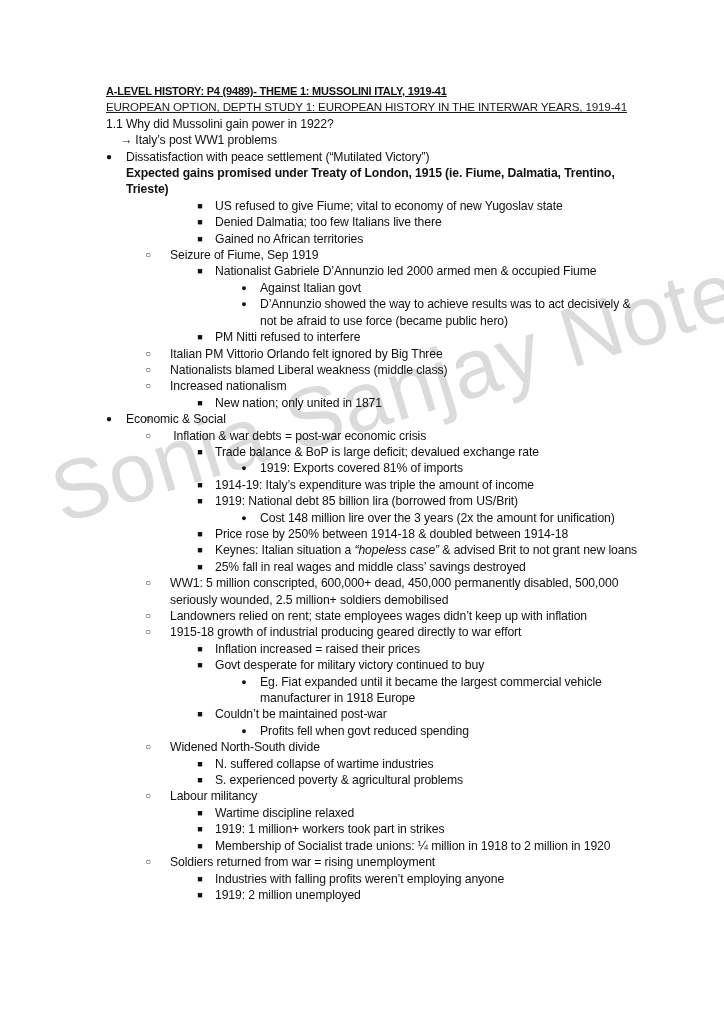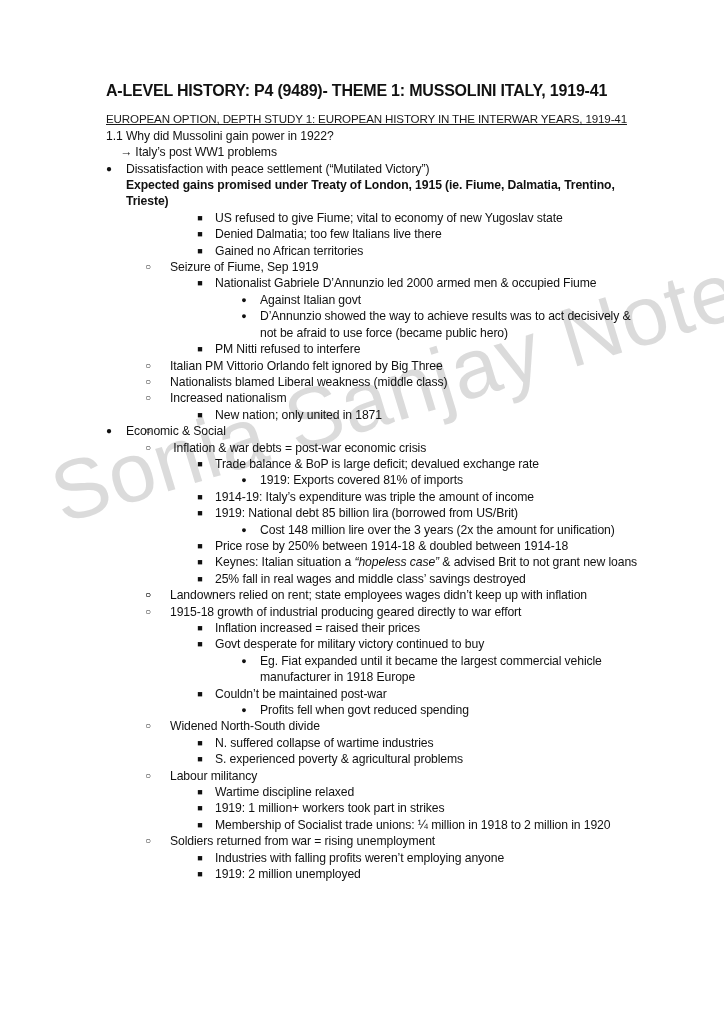--- a/index.html
+++ b/index.html
@@ -26,31 +26,31 @@
       position: absolute;
       left: 106px;
       top: 83px;
       width: 540px;
       font-size: 12.2px;
       line-height: 16.4px;
       letter-spacing: -0.1px;
     }
     .title {
       font-weight: bold;
+      text-decoration: underline;
       white-space: nowrap;
-      font-size: 16px;
+      font-size: 11px;
       letter-spacing: -0.2px;
     }
     .subtitle {
       text-decoration: underline;
       white-space: nowrap;
       font-size: 11.6px;
       letter-spacing: -0.15px;
       color: #1a1a1a;
-      margin-top: 12px;
     }
     .question { white-space: nowrap; }
     .arrow-line { padding-left: 14px; white-space: nowrap; }
 
     .item {
       position: relative;
     }
     .item .marker {
       position: absolute;
       top: 0;
@@ -194,20 +194,21 @@
       <span class="marker">■</span>
       <span class="text"><span>Keynes: Italian situation a </span><span class="italic">“hopeless case”</span><span> &amp; advised Brit to not grant new loans</span></span>
     </div>
     <div class="item lvl3">
       <span class="marker">■</span>
       <span class="text">25% fall in real wages and middle class’ savings destroyed</span>
     </div>
 
     <div class="item lvl2">
       <span class="marker">○</span>
+      <span class="text">WW1: 5 million conscripted, 600,000+ dead, 450,000 permanently disabled, 500,000 seriously wounded, 2.5 million+ soldiers demobilised</span>
     </div>
     <div class="item lvl2">
       <span class="marker">○</span>
       <span class="text">Landowners relied on rent; state employees wages didn’t keep up with inflation</span>
     </div>
     <div class="item lvl2">
       <span class="marker">○</span>
       <span class="text">1915-18 growth of industrial producing geared directly to war effort</span>
     </div>
     <div class="item lvl3">

